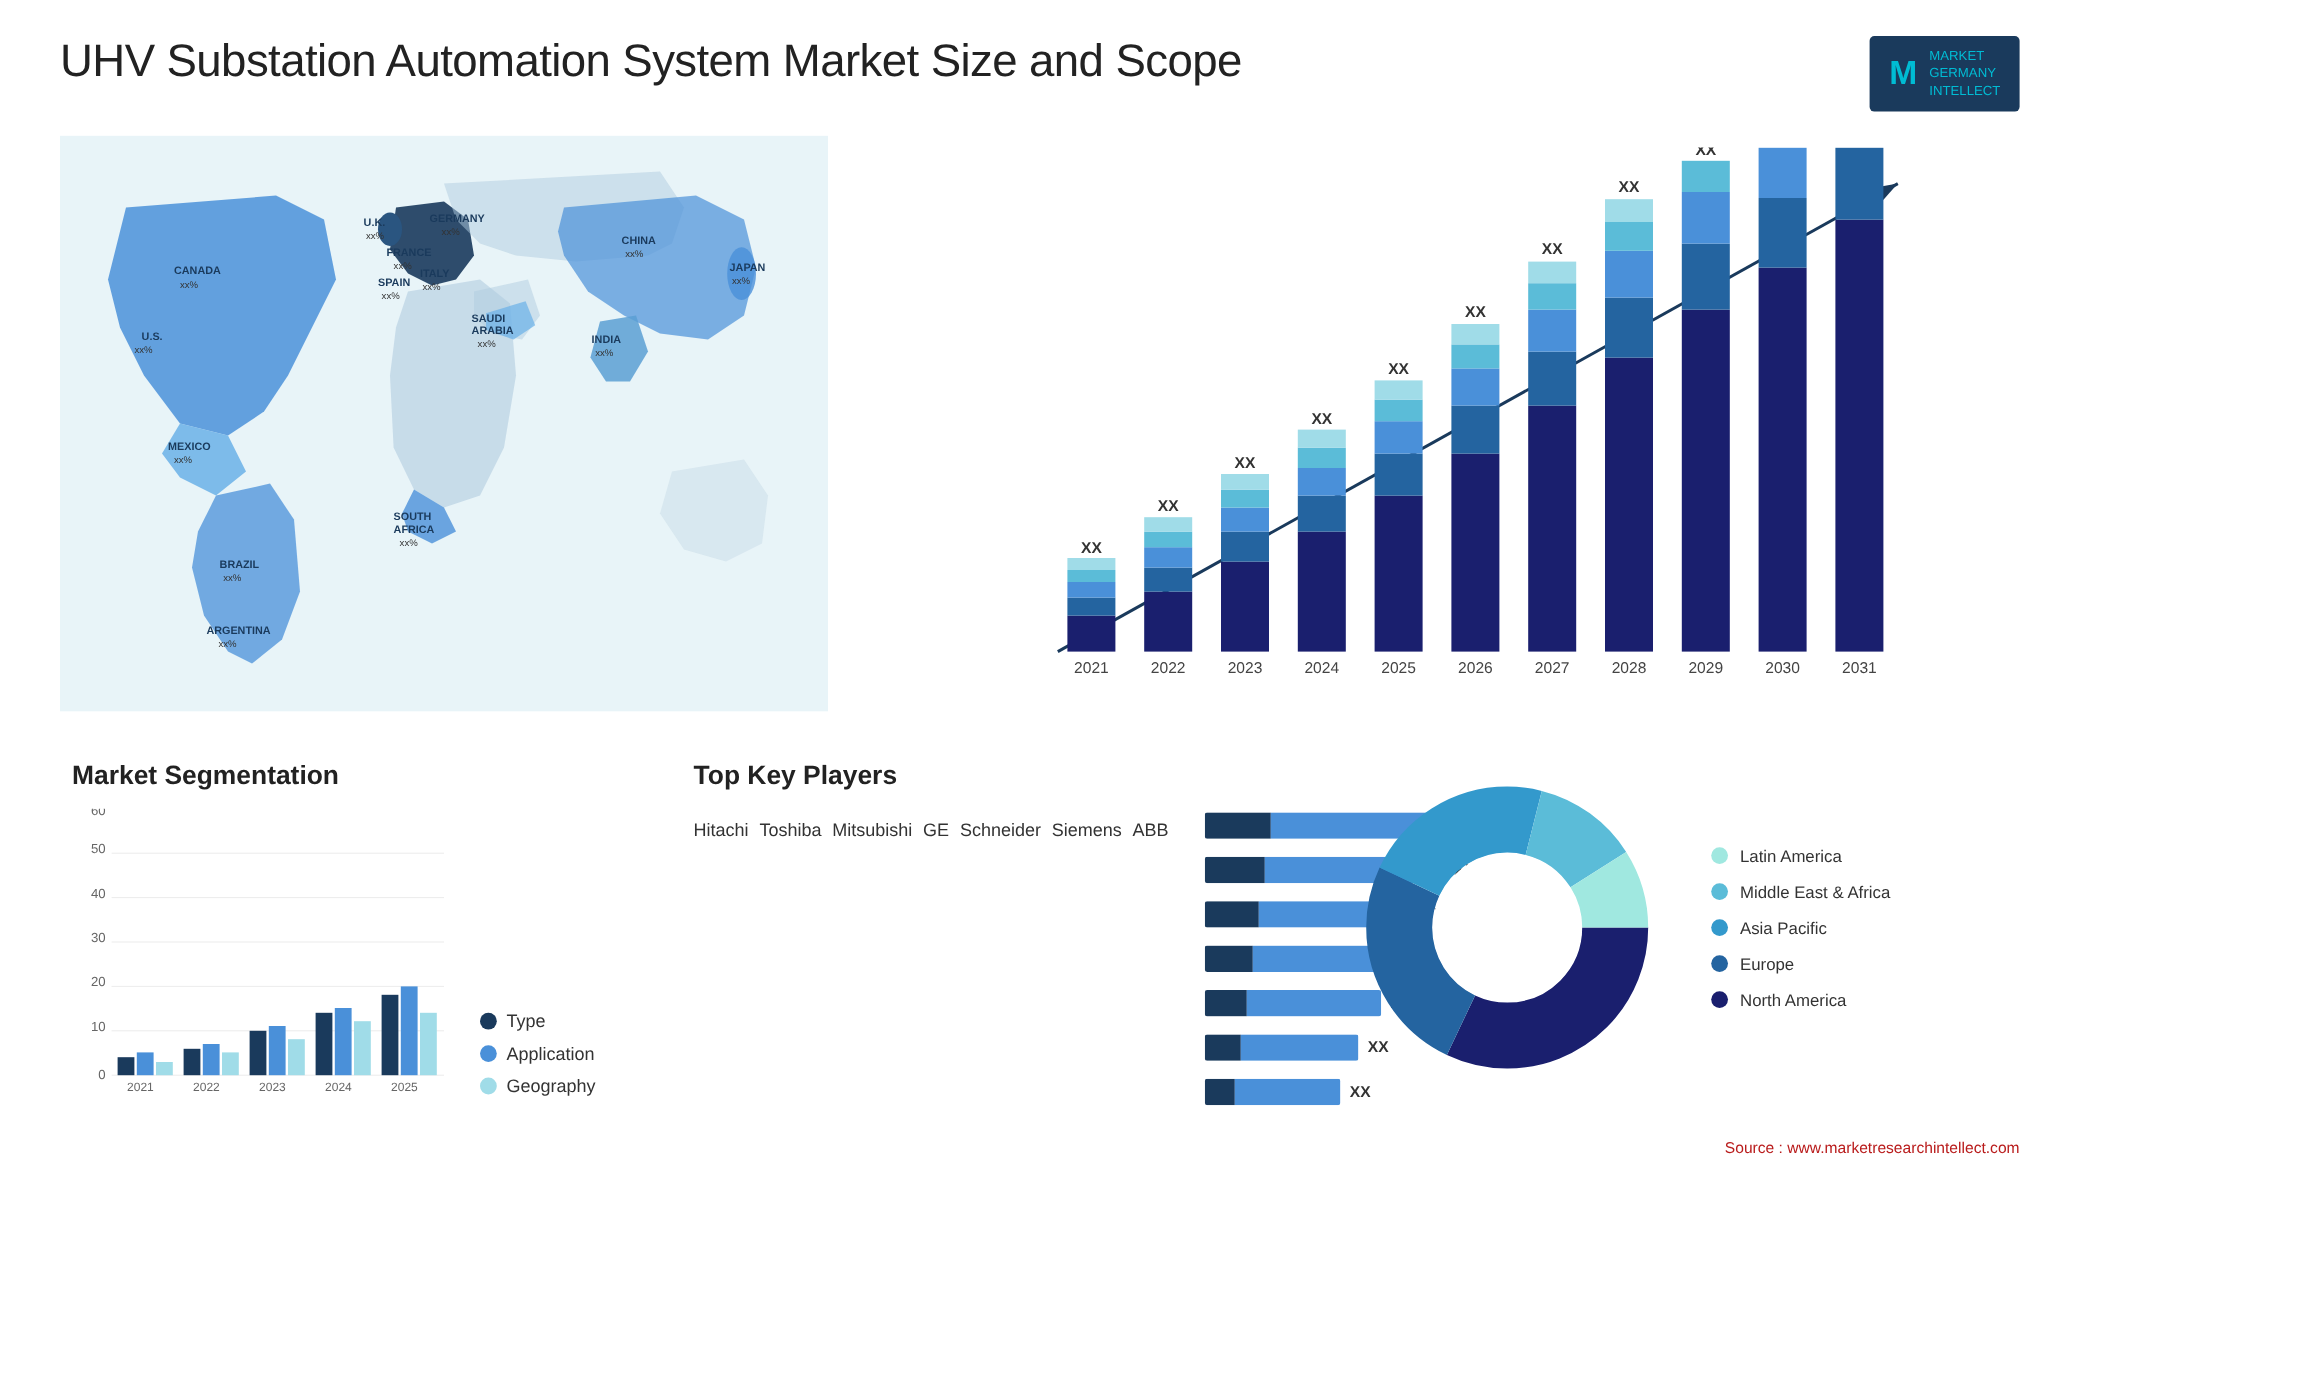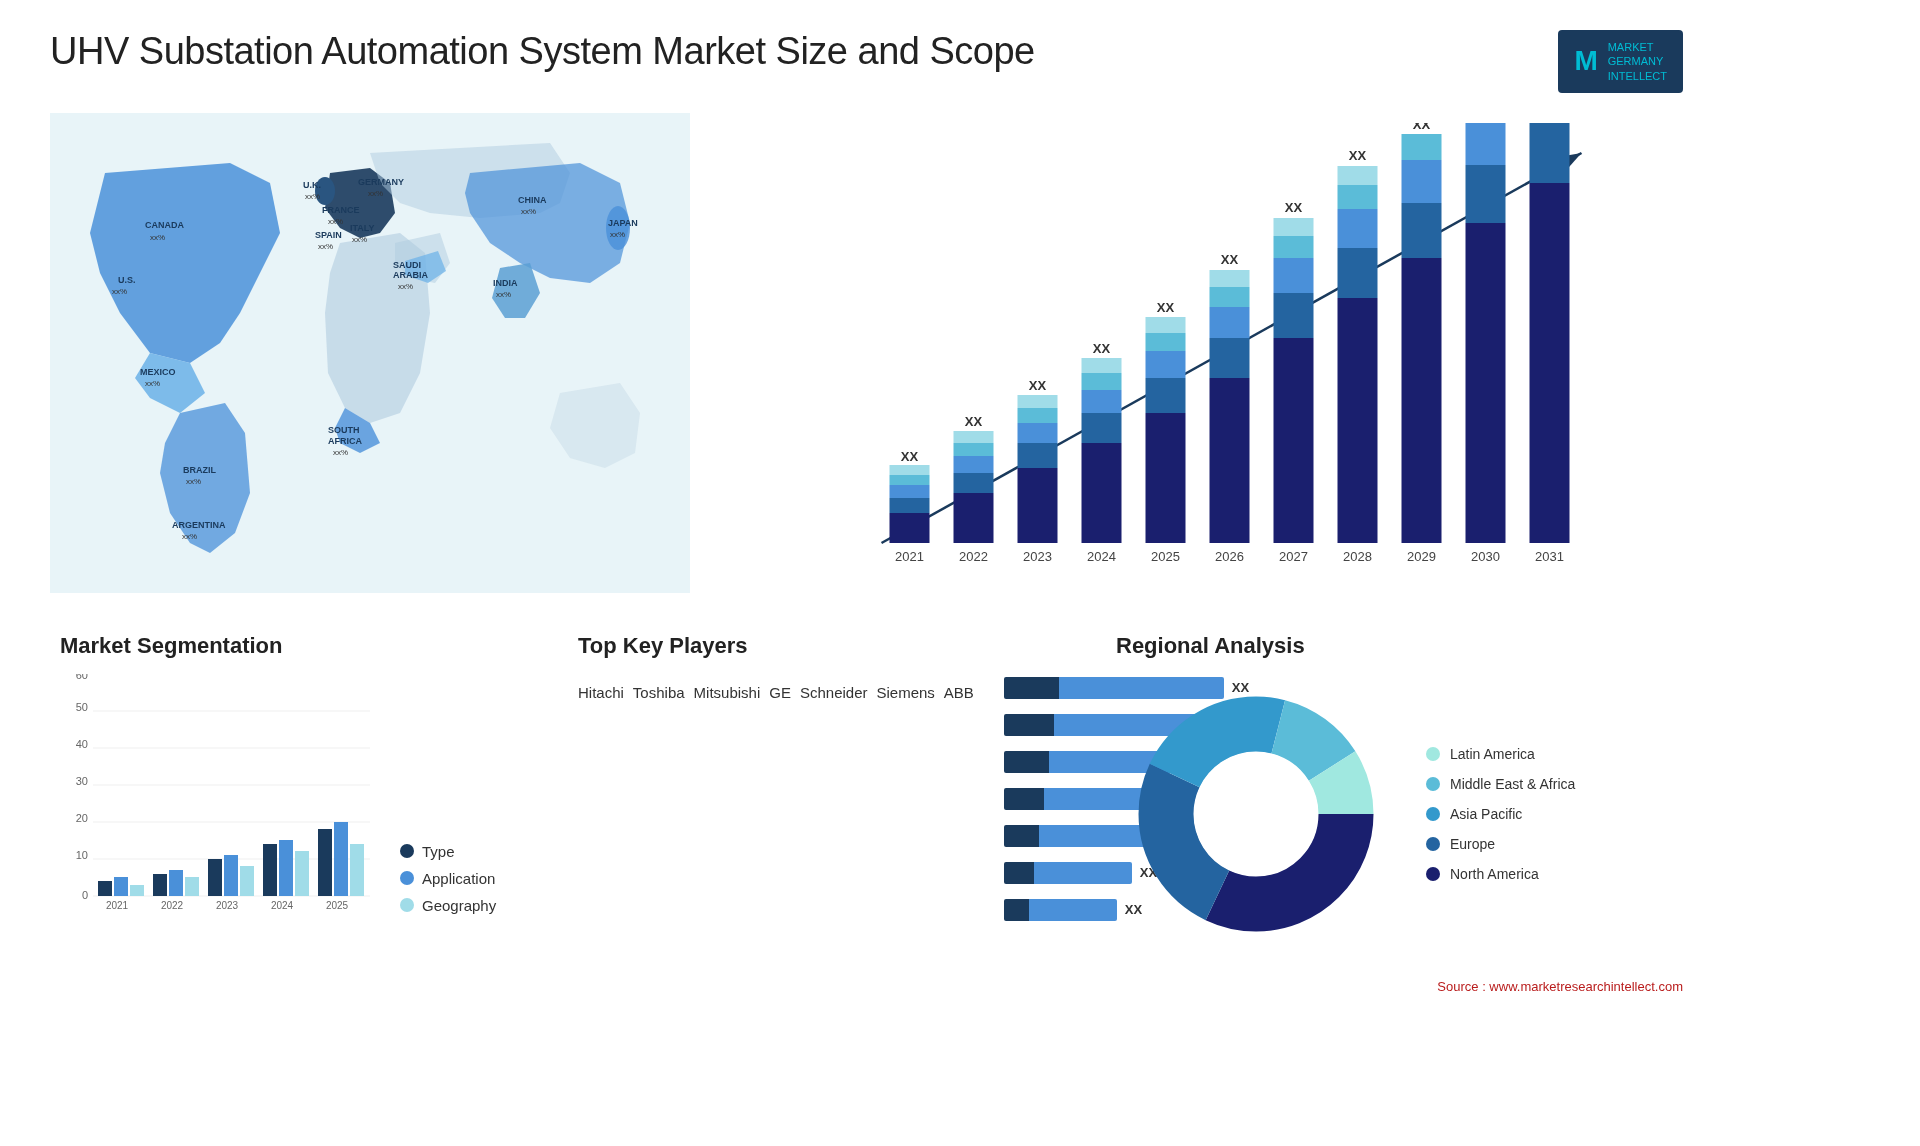--- a/index.html
+++ b/index.html
@@ -533,21 +533,20 @@
               <div style="width:25px;background:#1a3a5c;height:22px;"></div>
               <div style="width:88px;background:#4a90d9;height:22px;"></div>
             </div>
             <span class="player-bar-label">XX</span>
           </div>
         </div>
       </div>
     </div>
 
     <div class="regional-section">
-      <h2 class="section-title">Regional Analysis</h2>
       <div class="regional-content">
 
         <div class="donut-wrapper">
           <svg viewBox="0 0 280 280" width="280" height="280">
 
             <circle cx="140" cy="140" r="90" fill="none" stroke="#1a1f6e" stroke-width="55" stroke-dasharray="181 565" stroke-dashoffset="0"></circle>
             <circle cx="140" cy="140" r="90" fill="none" stroke="#2464a0" stroke-width="55" stroke-dasharray="141 565" stroke-dashoffset="-181"></circle>
             <circle cx="140" cy="140" r="90" fill="none" stroke="#3399cc" stroke-width="55" stroke-dasharray="124 565" stroke-dashoffset="-322"></circle>
             <circle cx="140" cy="140" r="90" fill="none" stroke="#5bbcd8" stroke-width="55" stroke-dasharray="68 565" stroke-dashoffset="-446"></circle>
             <circle cx="140" cy="140" r="90" fill="none" stroke="#a0e8e0" stroke-width="55" stroke-dasharray="51 565" stroke-dashoffset="-514"></circle>

